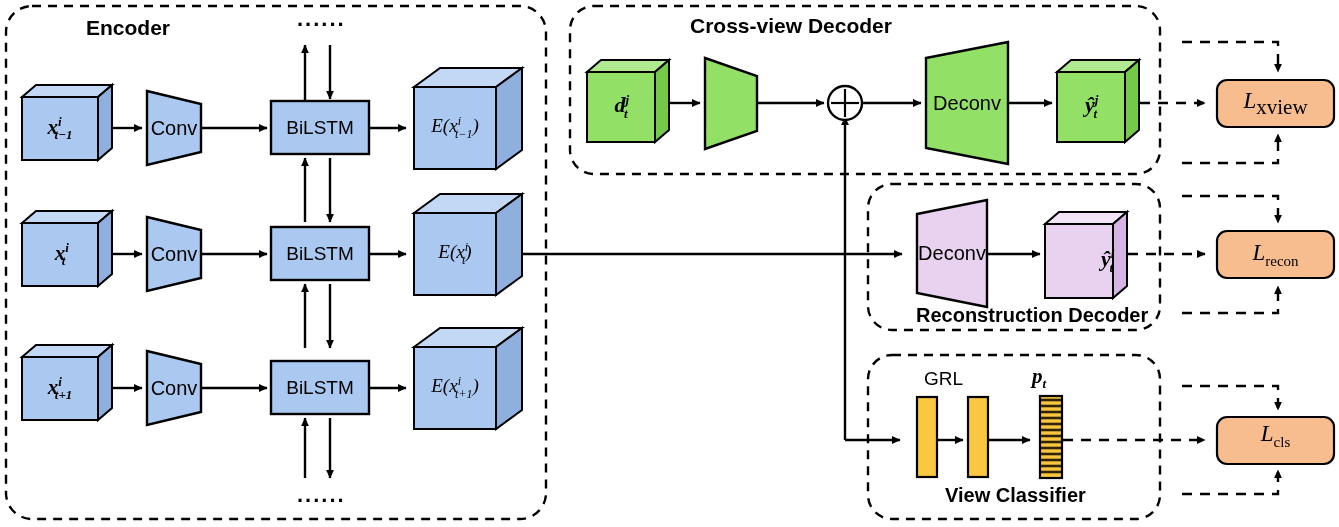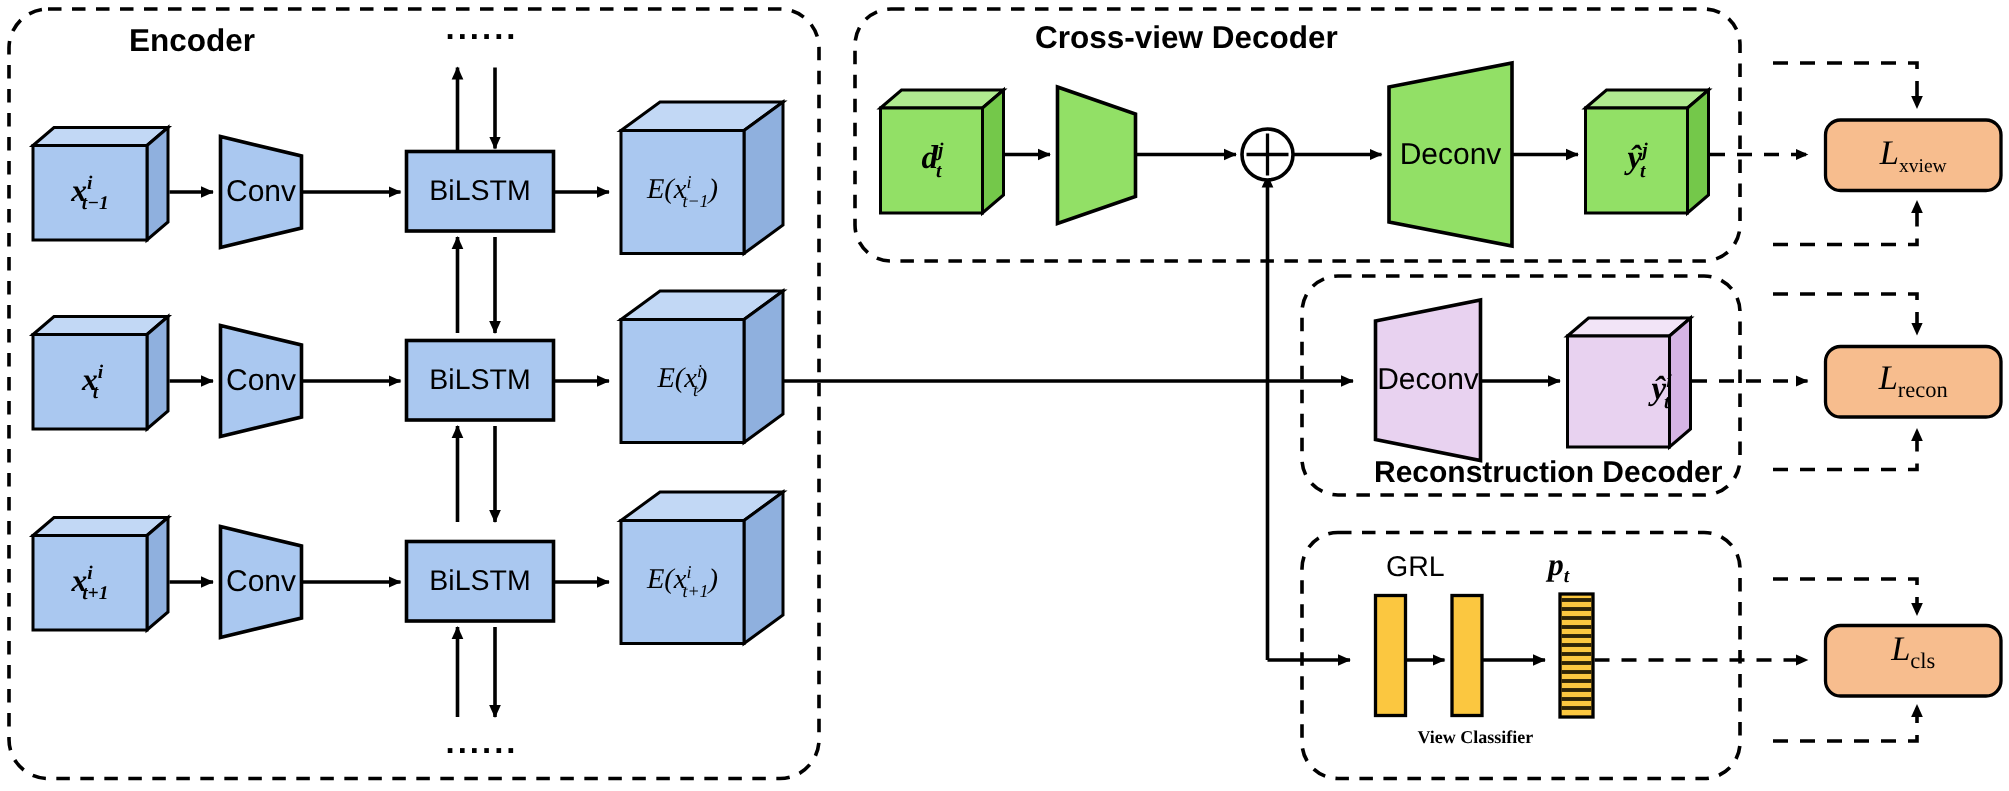--- a/index.html
+++ b/index.html
@@ -158,21 +158,21 @@
   </g>
   <line x1="1063" y1="440" x2="1205" y2="440" stroke="#000" stroke-width="2.4" stroke-dasharray="10 8" marker-end="url(#ar)"></line>
   <polyline points="1182,386 1278,386 1278,410" fill="none" stroke="#000" stroke-width="2.4" stroke-dasharray="10 8" marker-end="url(#ar)"></polyline>
   <polyline points="1182,494 1278,494 1278,470" fill="none" stroke="#000" stroke-width="2.4" stroke-dasharray="10 8" marker-end="url(#ar)"></polyline>
   <rect x="1217" y="417" width="117" height="47" rx="10" ry="10" fill="#f7bd8e" stroke="#000" stroke-width="2.2"></rect>
 </svg>
 
 <div class="lbl" style="left:86px;top:16px;font-size:21px;">Encoder</div>
 <div class="lbl" style="left:690px;top:14px;font-size:21px;">Cross-view Decoder</div>
 <div class="lbl" style="left:916px;top:304px;font-size:20px;">Reconstruction Decoder</div>
-<div class="lbl" style="left:945px;top:484px;font-size:12px;font-family:Liberation Serif, serif;">View Classifier</div>
+<div class="lbl" style="left:945px;top:484px;font-size:20px;">View Classifier</div>
 
 <div class="lbl" style="left:297px;top:6px;font-size:22px;letter-spacing:2px;">......</div>
 <div class="lbl" style="left:297px;top:482px;font-size:22px;letter-spacing:2px;">......</div>
 
 <div style="position:absolute;left:22px;top:97px;width:76px;height:63px;display:flex;
             align-items:center;justify-content:center;">
   <span style="font-family:'Liberation Serif',serif;font-size:21px;font-weight:bold;font-style:italic;">
     x<sup style="font-size:13px;">i</sup><sub style="font-size:13px;margin-left:-7px;">t−1</sub></span>
 </div>
 <div style="position:absolute;left:147px;top:91px;width:54px;height:74px;display:flex;
@@ -238,21 +238,21 @@
 
 <div class="grl" style="left:924px;top:368px;">GRL</div>
 <div style="position:absolute;left:1032px;top:364px;">
   <span style="font-family:'Liberation Serif',serif;font-size:21px;font-weight:bold;font-style:italic;">
     p<sub style="font-size:13px;">t</sub></span>
 </div>
 
 <div style="position:absolute;left:1217px;top:80px;width:117px;height:47px;display:flex;
             align-items:center;justify-content:center;">
   <span style="font-family:'Liberation Serif',serif;font-size:23px;">
-    <i>L</i><sub style="font-size:13px;text-align:right;">xview</sub></span>
+    <i>L</i><sub style="font-size:21px;text-align:right;">xview</sub></span>
 </div>
 <div style="position:absolute;left:1217px;top:231px;width:117px;height:47px;display:flex;
             align-items:center;justify-content:center;">
   <span style="font-family:'Liberation Serif',serif;font-size:23px;">
     <i>L</i><sub style="font-size:15px;">recon</sub></span>
 </div>
 <div style="position:absolute;left:1217px;top:417px;width:117px;height:37px;display:flex;
             align-items:center;justify-content:center;">
   <span style="font-family:'Liberation Serif',serif;font-size:23px;">
     <i>L</i><sub style="font-size:15px;">cls</sub></span>

